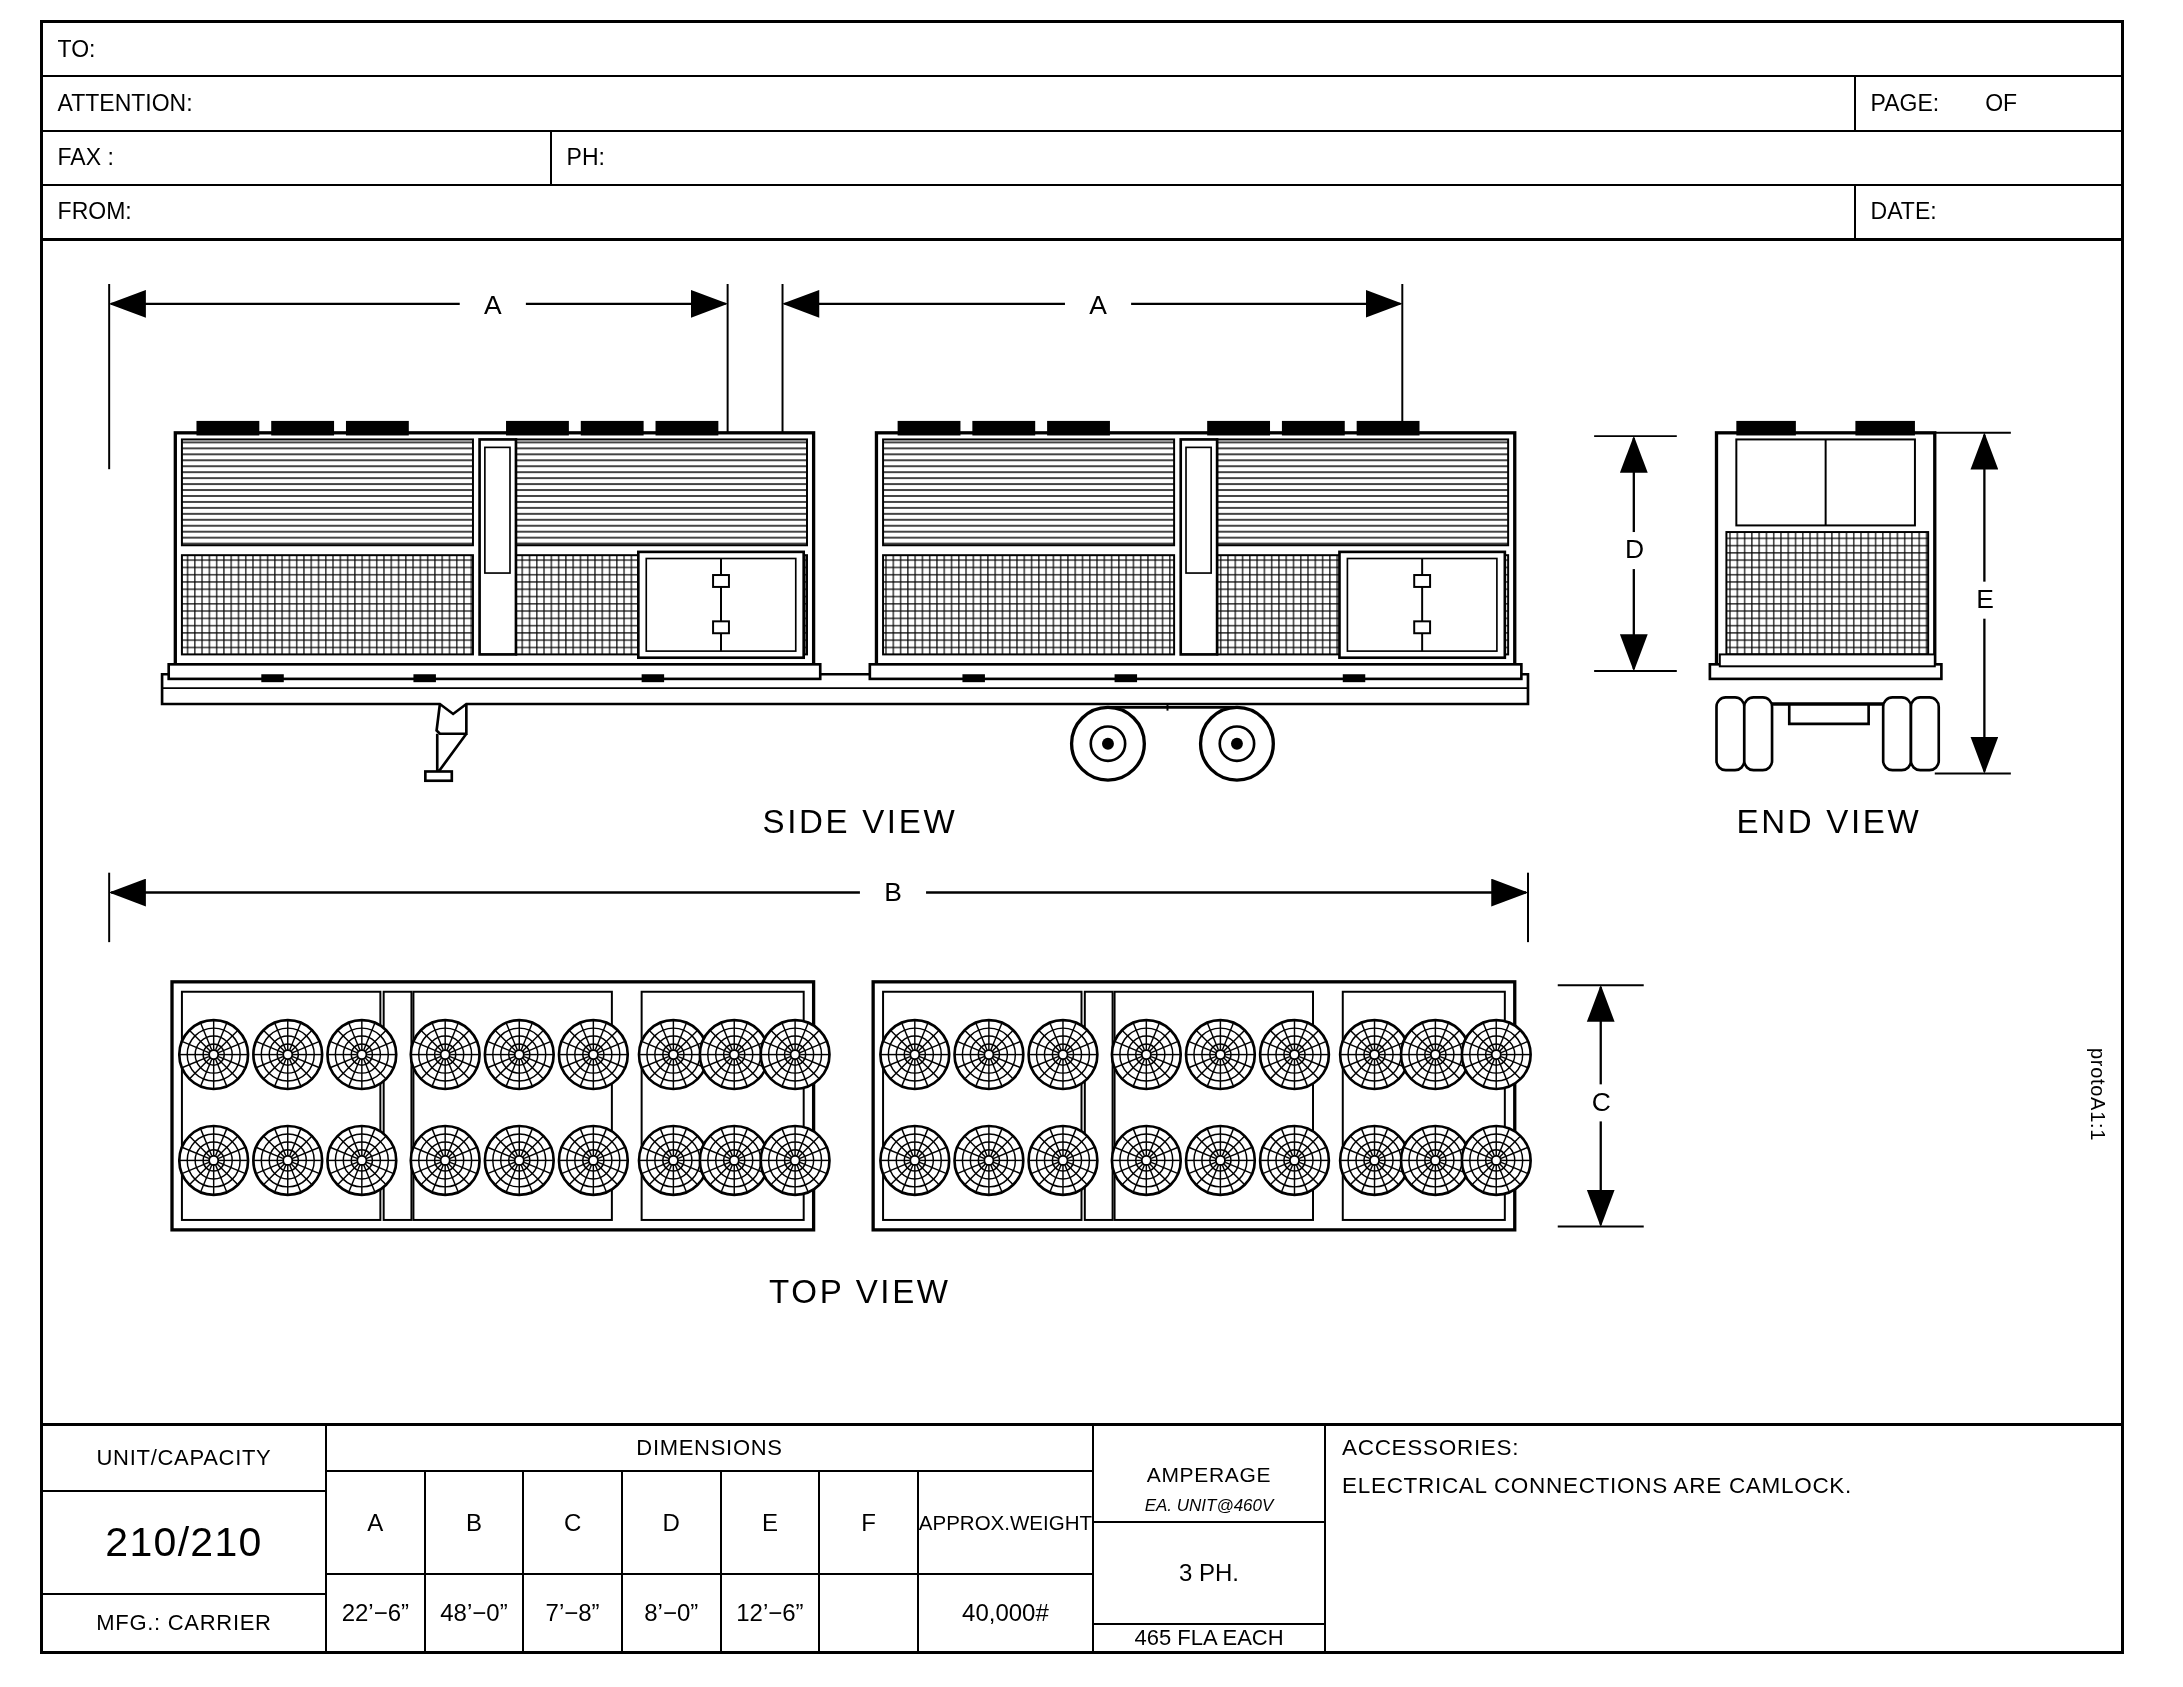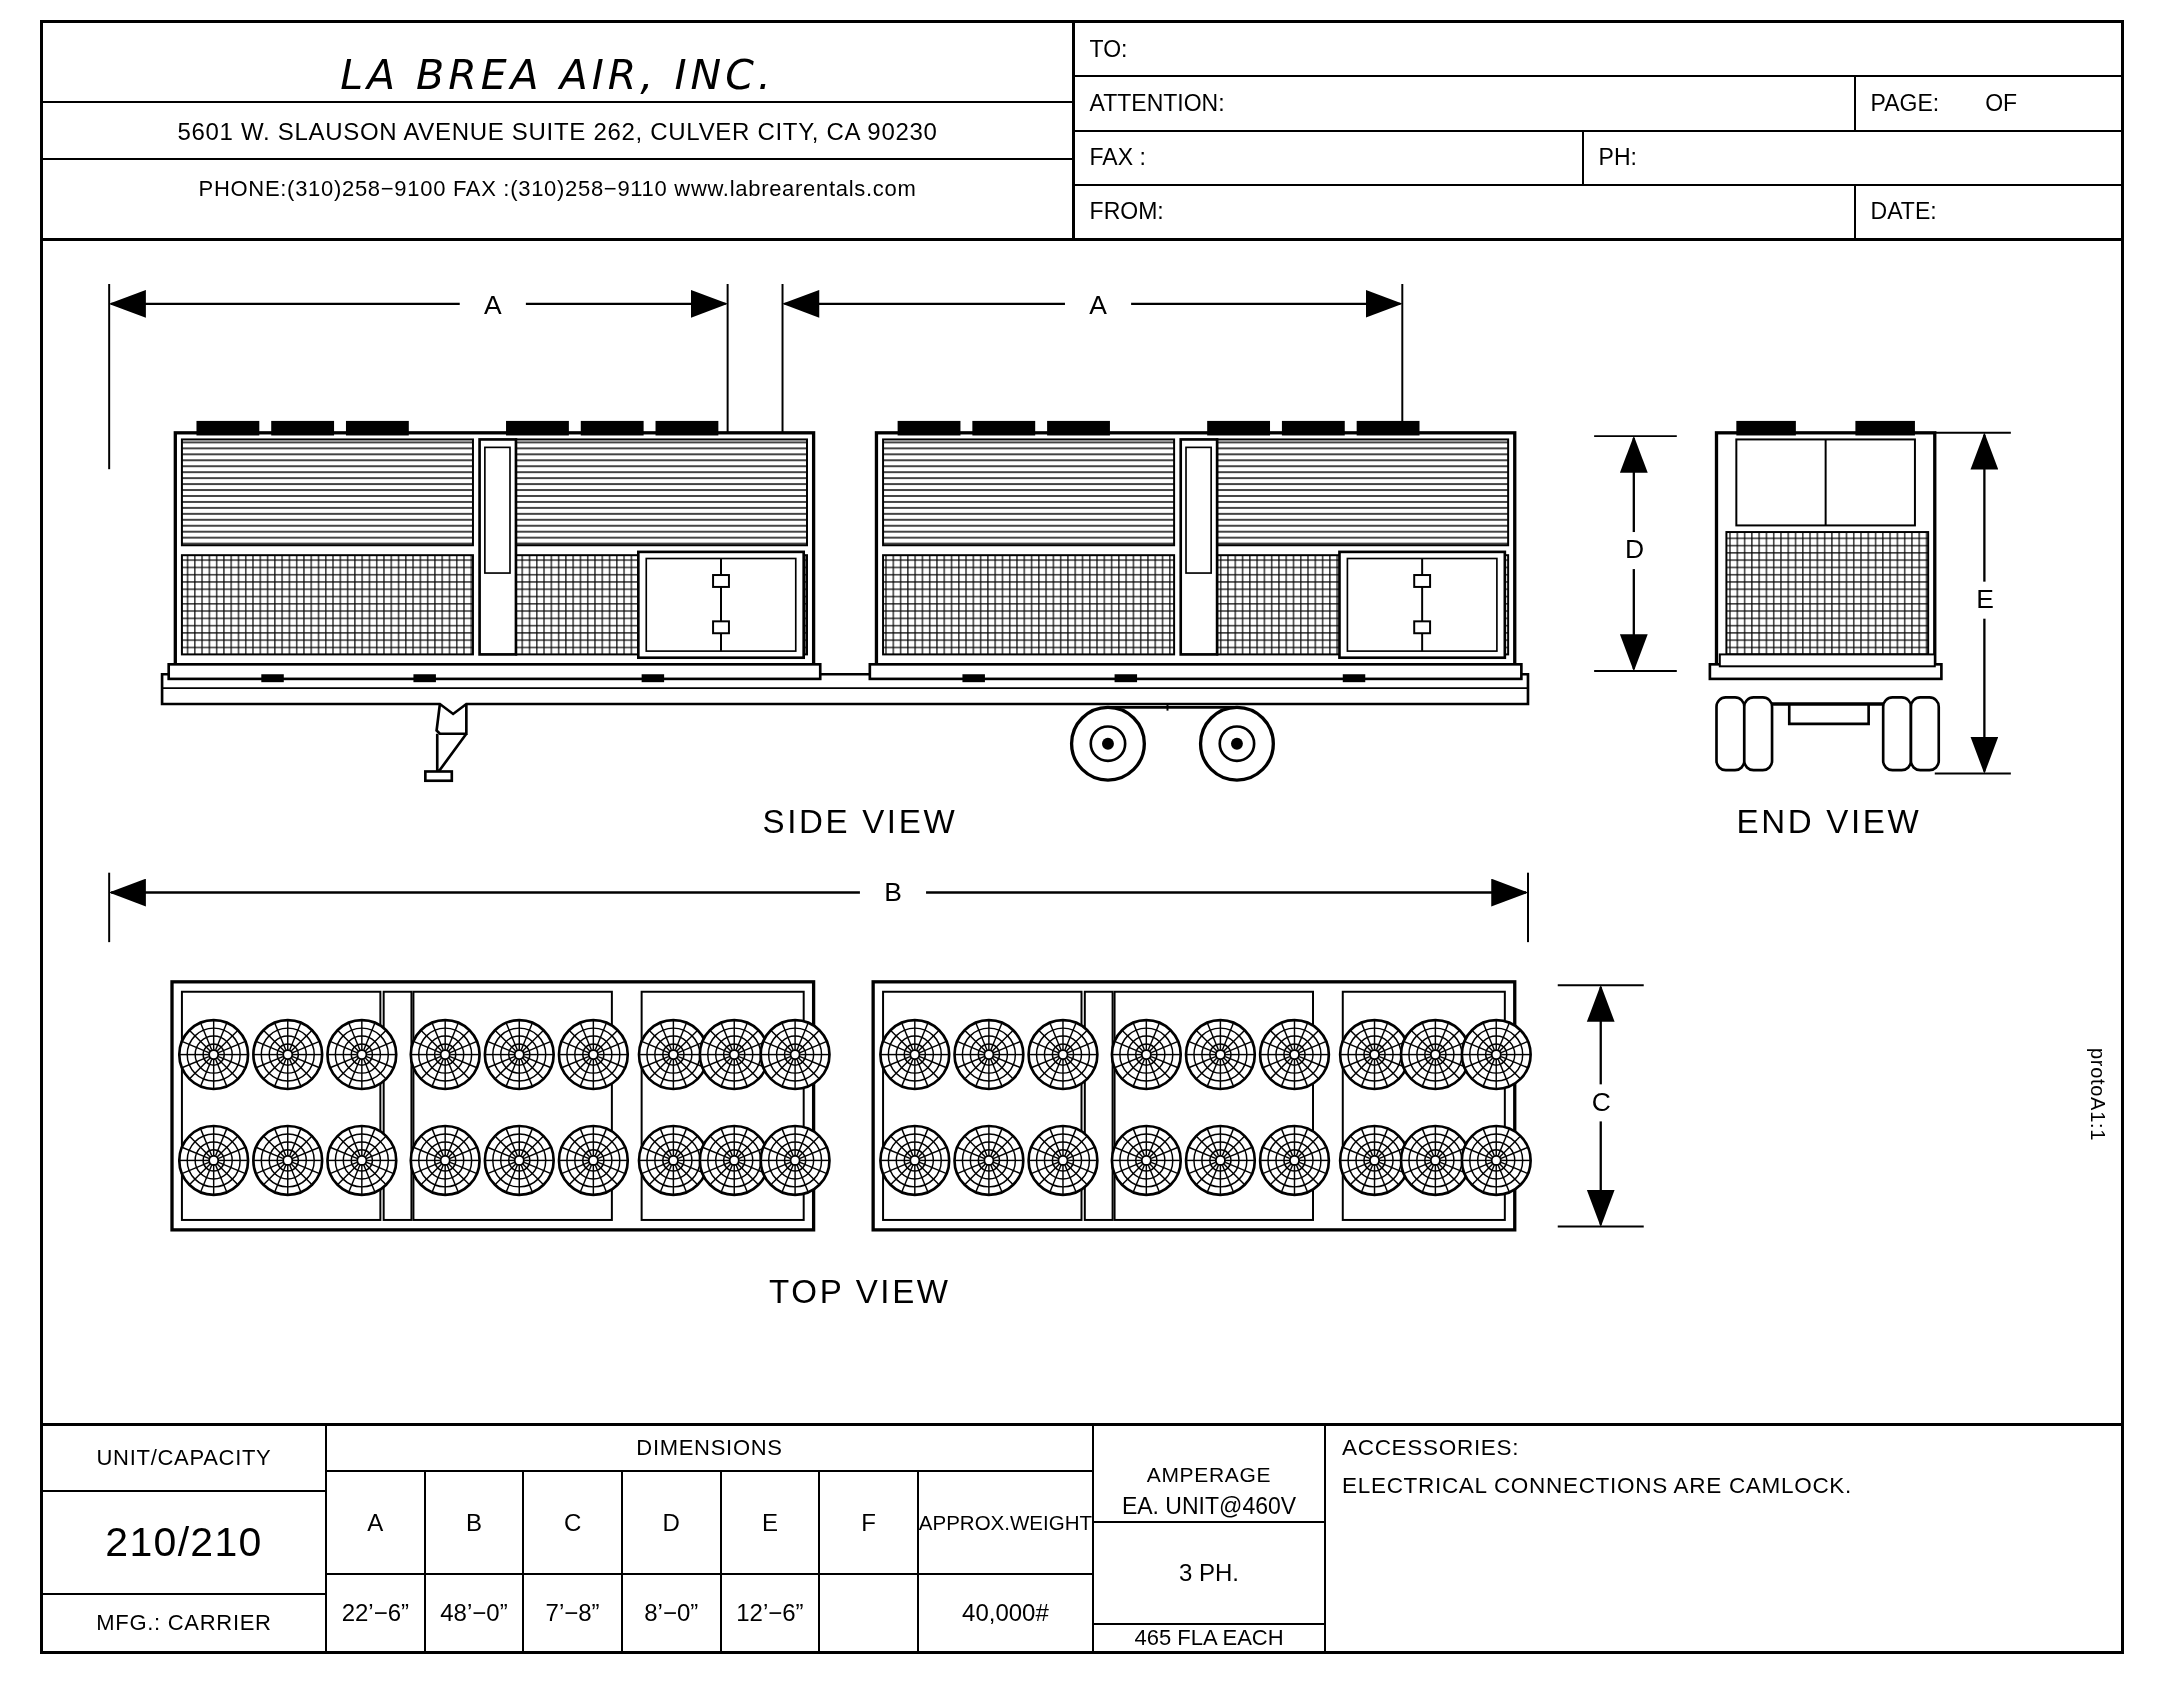--- a/index.html
+++ b/index.html
@@ -210,22 +210,23 @@
   }
   .bt-amp .a1 {
     height: 34px;
     display: flex; align-items: center; justify-content: center;
     font-size: 21px; letter-spacing: 0.7px; margin-top: 32px;
   }
   .bt-amp .a2 {
     height: 32px;
     border-bottom: 2.6px solid #000;
     display: flex; align-items: center; justify-content: center;
-    font-size: 23px;
-    box-sizing: border-box;
+    font-size: 17px;
+    box-sizing: border-box;
+    font-style: italic;
   }
   .bt-amp .a3 {
     height: 103px;
     border-bottom: 2.6px solid #000;
     display: flex; align-items: center; justify-content: center;
     font-size: 24px;
     box-sizing: border-box;
   }
   .bt-amp .a4 {
     flex: 1;
@@ -251,25 +252,20 @@
   }
   .bt-acc .indent { padding-left: 12px; }
 </style>
 </head>
 <body>
 
 <div class="sheet">
 
   <div class="titleblock">
 
-    <div class="tb-left">
-      <div class="company-name">LA BREA AIR, INC.</div>
-      <div class="addr-row">5601 W. SLAUSON AVENUE SUITE 262,   CULVER CITY, CA 90230</div>
-      <div class="addr-row second">PHONE:(310)258−9100   FAX :(310)258−9110   www.labrearentals.com</div>
-    </div>
 
     <div class="tb-right">
       <div class="tbr-row">
         <div class="tbr-cell w-full">TO:</div>
       </div>
       <div class="tbr-row">
         <div class="tbr-cell w-attn cell-div">ATTENTION:</div>
         <div class="tbr-cell w-page page-of">
           <span>PAGE:</span>
           <span>OF</span>

